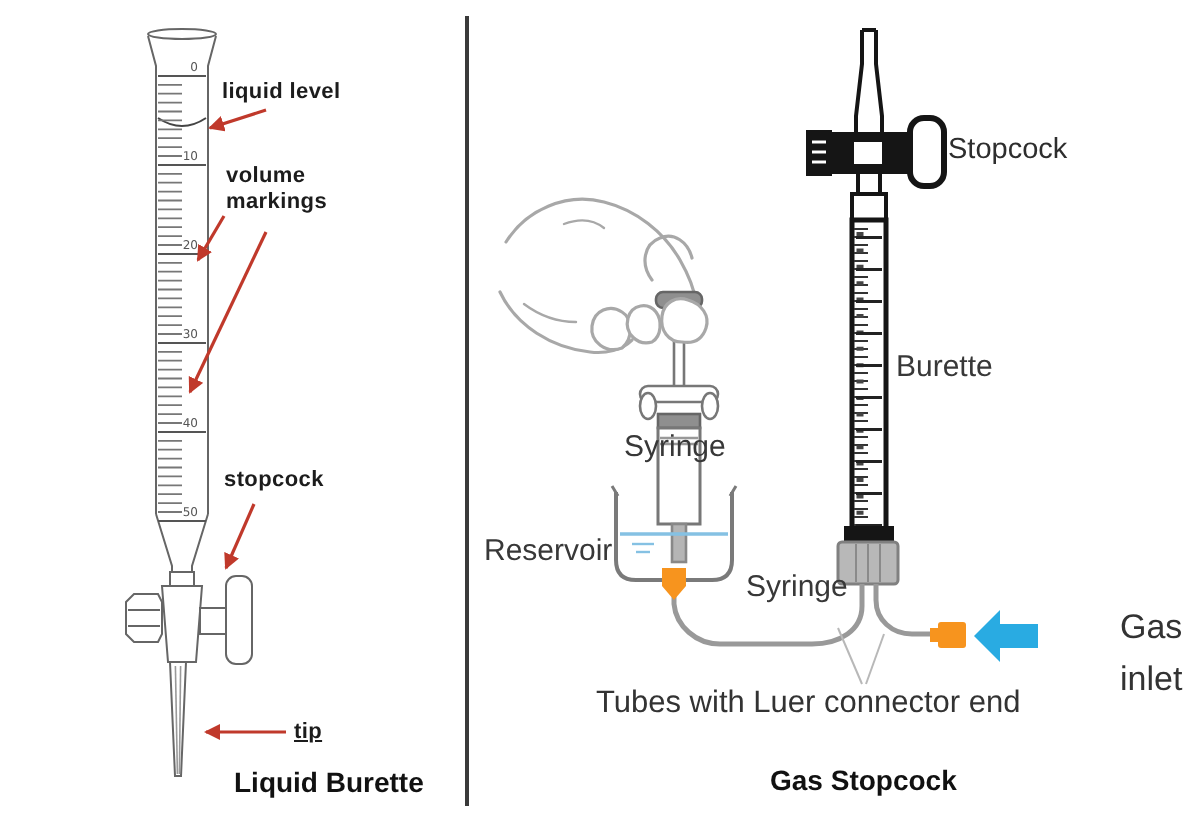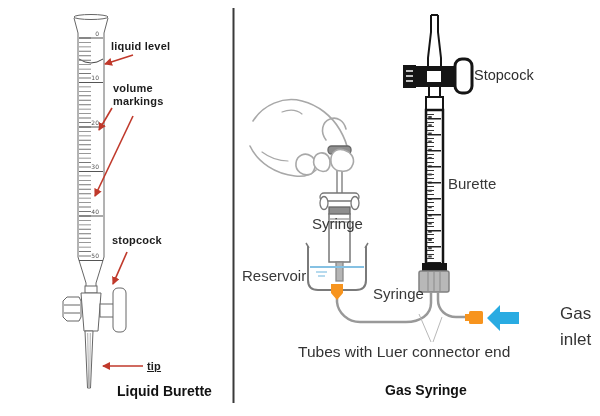--- a/index.html
+++ b/index.html
@@ -191,14 +191,14 @@
   <div class="lbl lbl-right" style="left:282px;top:215px;margin-left:30px;">Syringe</div>
 
   <div class="lbl lbl-right" style="left:242px;top:267px;">Reservoir</div>
 
   <div class="lbl lbl-right" style="left:373px;top:285px;">Syringe</div>
 
   <div class="lbl lbl-gas" style="left:524px;top:301px;">Gas inlet</div>
 
   <div class="lbl lbl-tubes" style="left:298px;top:343px;text-align:right;">Tubes with Luer connector end</div>
 
-  <div class="lbl lbl-title" style="left:385px;top:382px;">Gas Syringe</div>
+  <div class="lbl lbl-title" style="left:385px;top:382px;">Gas Stopcock</div>
 </div>
 
 </body></html>

